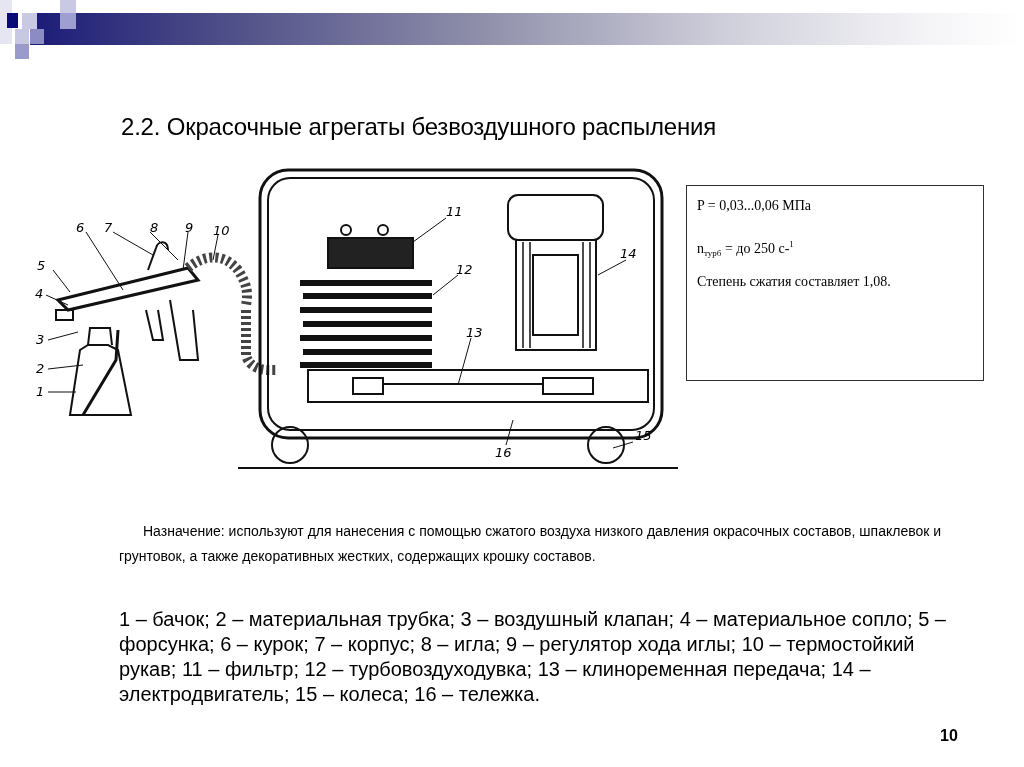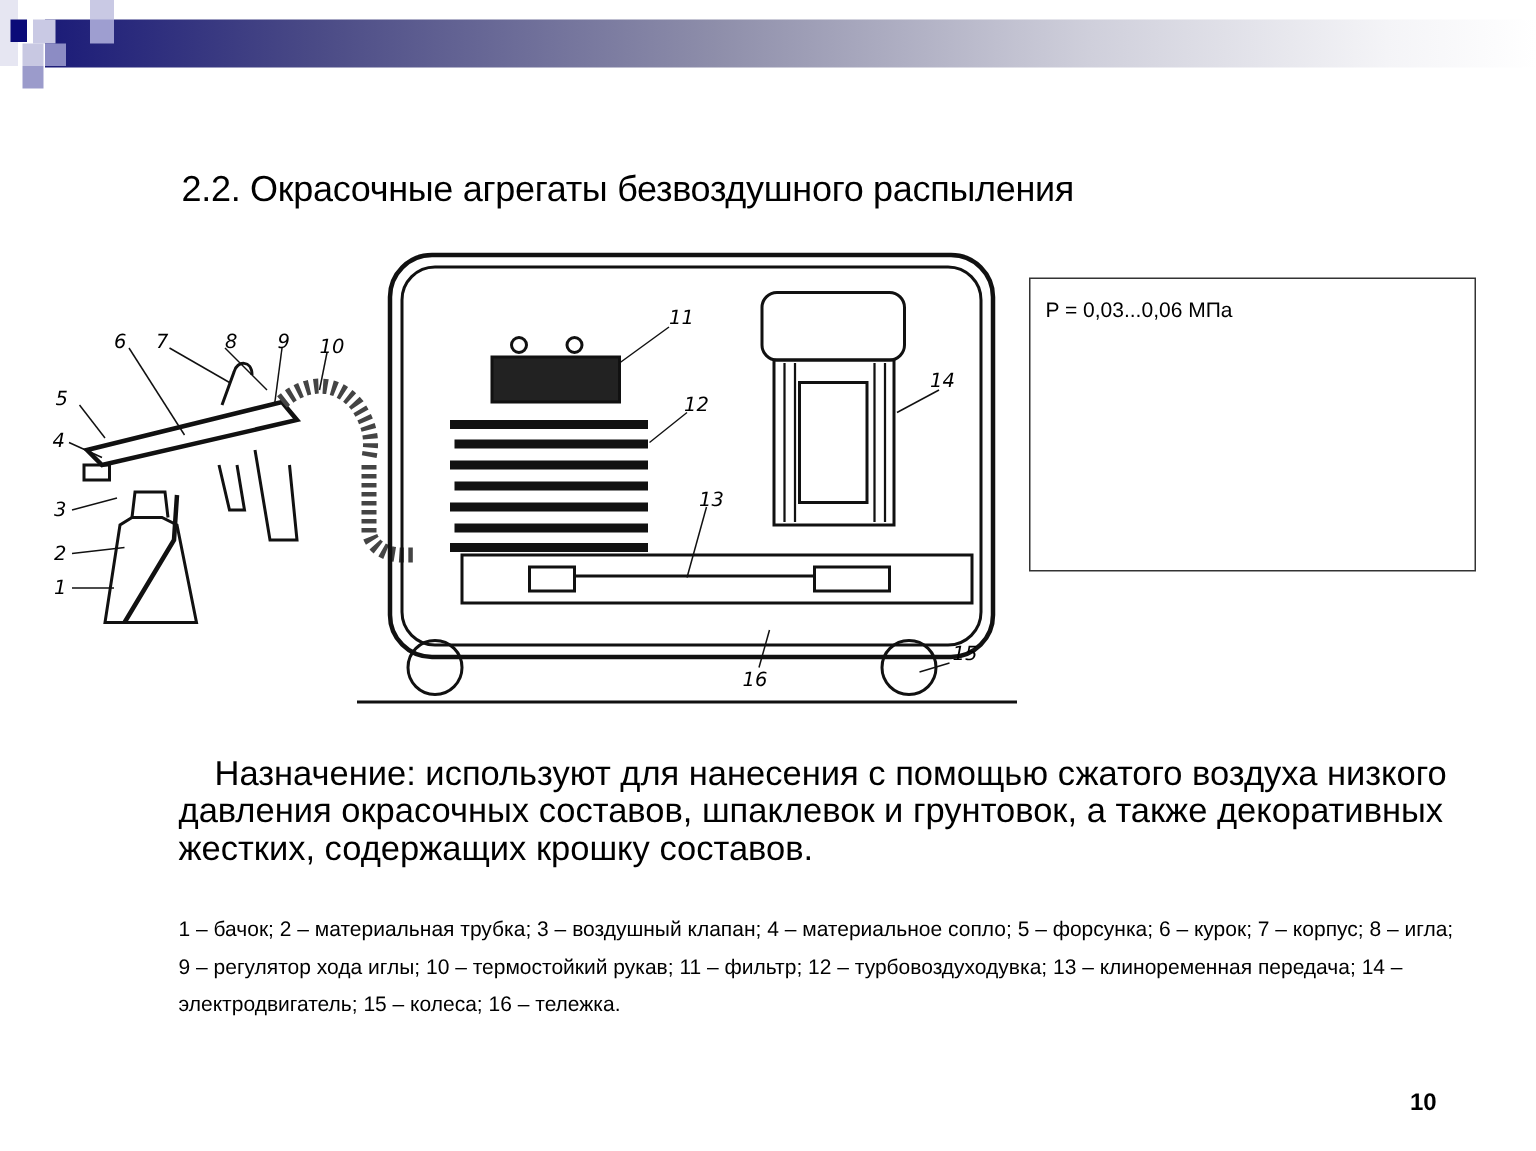--- a/index.html
+++ b/index.html
@@ -15,27 +15,27 @@
   .sq4 { left: 22px; top: 13px; width: 15px; height: 16px; background: #c9c9e4; }
   .sq5 { left: 30px; top: 29px; width: 14px; height: 15px; background: #8c8cc4; }
   .sq6 { left: 15px; top: 44px; width: 14px; height: 15px; background: #9b9bcb; }
   .sq7 { left: 60px; top: 0; width: 16px; height: 14px; background: #c9c9e4; }
   .sq8 { left: 60px; top: 13px; width: 16px; height: 16px; background: #9e9ed0; }
 
   .title { position: absolute; left: 121px; top: 113px; font-size: 24px; font-weight: normal; letter-spacing: -0.2px; white-space: nowrap; }
 
   .diagram { position: absolute; left: 28px; top: 160px; width: 650px; height: 320px; }
 
-  .specs { position: absolute; left: 686px; top: 185px; width: 298px; height: 196px; border: 1.5px solid #333; box-sizing: border-box; padding: 10px 10px 0 10px; font-size: 14px; font-family: Liberation Sans, sans-serif; }
+  .specs { position: absolute; left: 686px; top: 185px; width: 298px; height: 196px; border: 1.5px solid #333; box-sizing: border-box; padding: 10px 10px 0 10px; font-size: 14px; font-family: Liberation Serif, serif; }
   .specs .row { height: 38px; line-height: 20px; white-space: nowrap; }
   .specs sub { font-size: 9px; }
   .specs sup { font-size: 9px; }
 
-  .purpose { position: absolute; left: 119px; top: 503px; width: 850px; font-size: 23px; line-height: 25px; text-indent: 24px; }
-  .legend { position: absolute; left: 119px; top: 607px; width: 850px; font-size: 14px; line-height: 25px; }
+  .purpose { position: absolute; left: 119px; top: 519px; width: 850px; font-size: 14px; line-height: 25px; text-indent: 24px; }
+  .legend { position: absolute; left: 119px; top: 607px; width: 850px; font-size: 20px; line-height: 25px; }
 
   .page-num { position: absolute; left: 940px; top: 727px; font-size: 16px; font-weight: bold; }
   .num-label { font-family: "DejaVu Sans", sans-serif; font-style: italic; font-size: 13px; fill: #000; }
 </style>
 </head>
 <body>
 
 <div>
   <div class="hdr-bar"></div>
   <div class="sq sq1"></div>
@@ -140,18 +140,22 @@
     <text class="num-label" x="592" y="98">14</text>
     <text class="num-label" x="607" y="280">15</text>
     <text class="num-label" x="467" y="297">16</text>
   </g>
 </svg>
 
 <div class="specs">
   <div class="row">
     <span>P</span><span> = 0,03...0,06 МПа</span>
   </div>
+  <div class="row">
+    <span>n</span><sub>турб</sub><span> = до 250 с-</span><sup>1</sup>
+  </div>
+  <div class="row">Степень сжатия составляет 1,08.</div>
 </div>
 
 <div class="purpose">Назначение: используют для нанесения с помощью сжатого воздуха низкого давления окрасочных составов, шпаклевок и грунтовок, а также декоративных жестких, содержащих крошку составов.</div>
 <div class="legend">1 – бачок; 2 – материальная трубка; 3 – воздушный клапан; 4 – материальное сопло; 5 – форсунка; 6 – курок; 7 – корпус; 8 – игла; 9 – регулятор хода иглы; 10 – термостойкий рукав; 11 – фильтр; 12 – турбовоздуходувка; 13 – клиноременная передача; 14 – электродвигатель; 15 – колеса; 16 – тележка.</div>
 
 <div class="page-num">10</div>
 
 </body></html>

